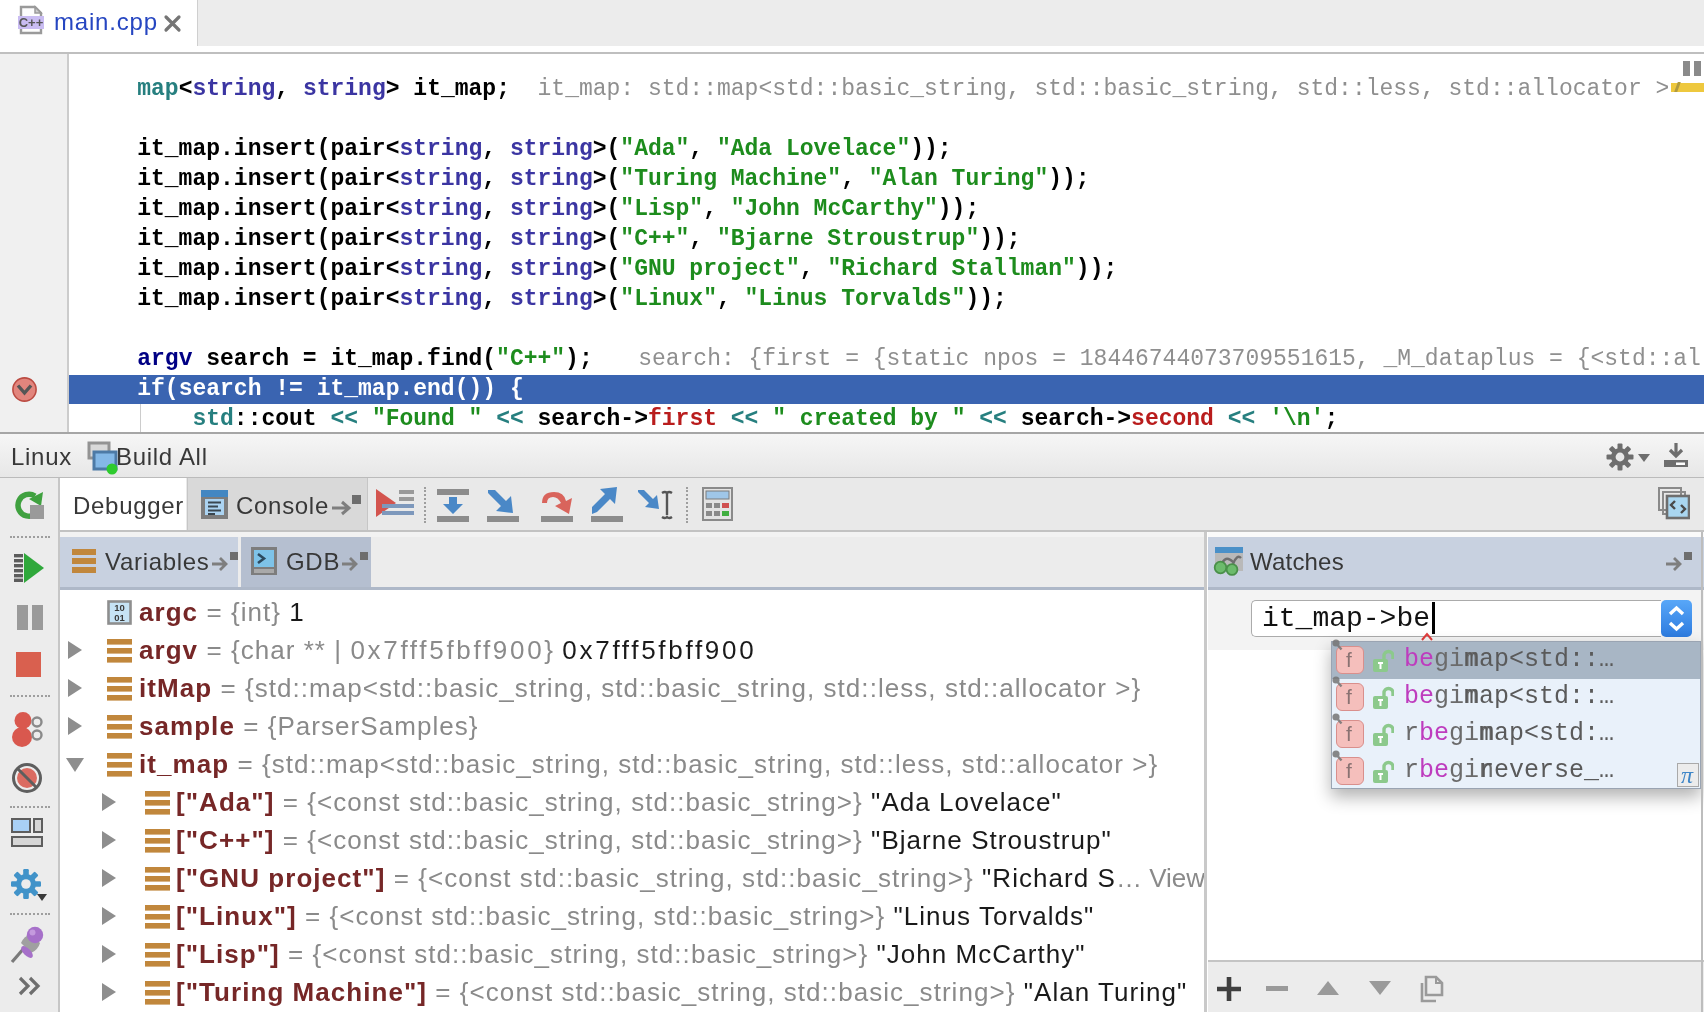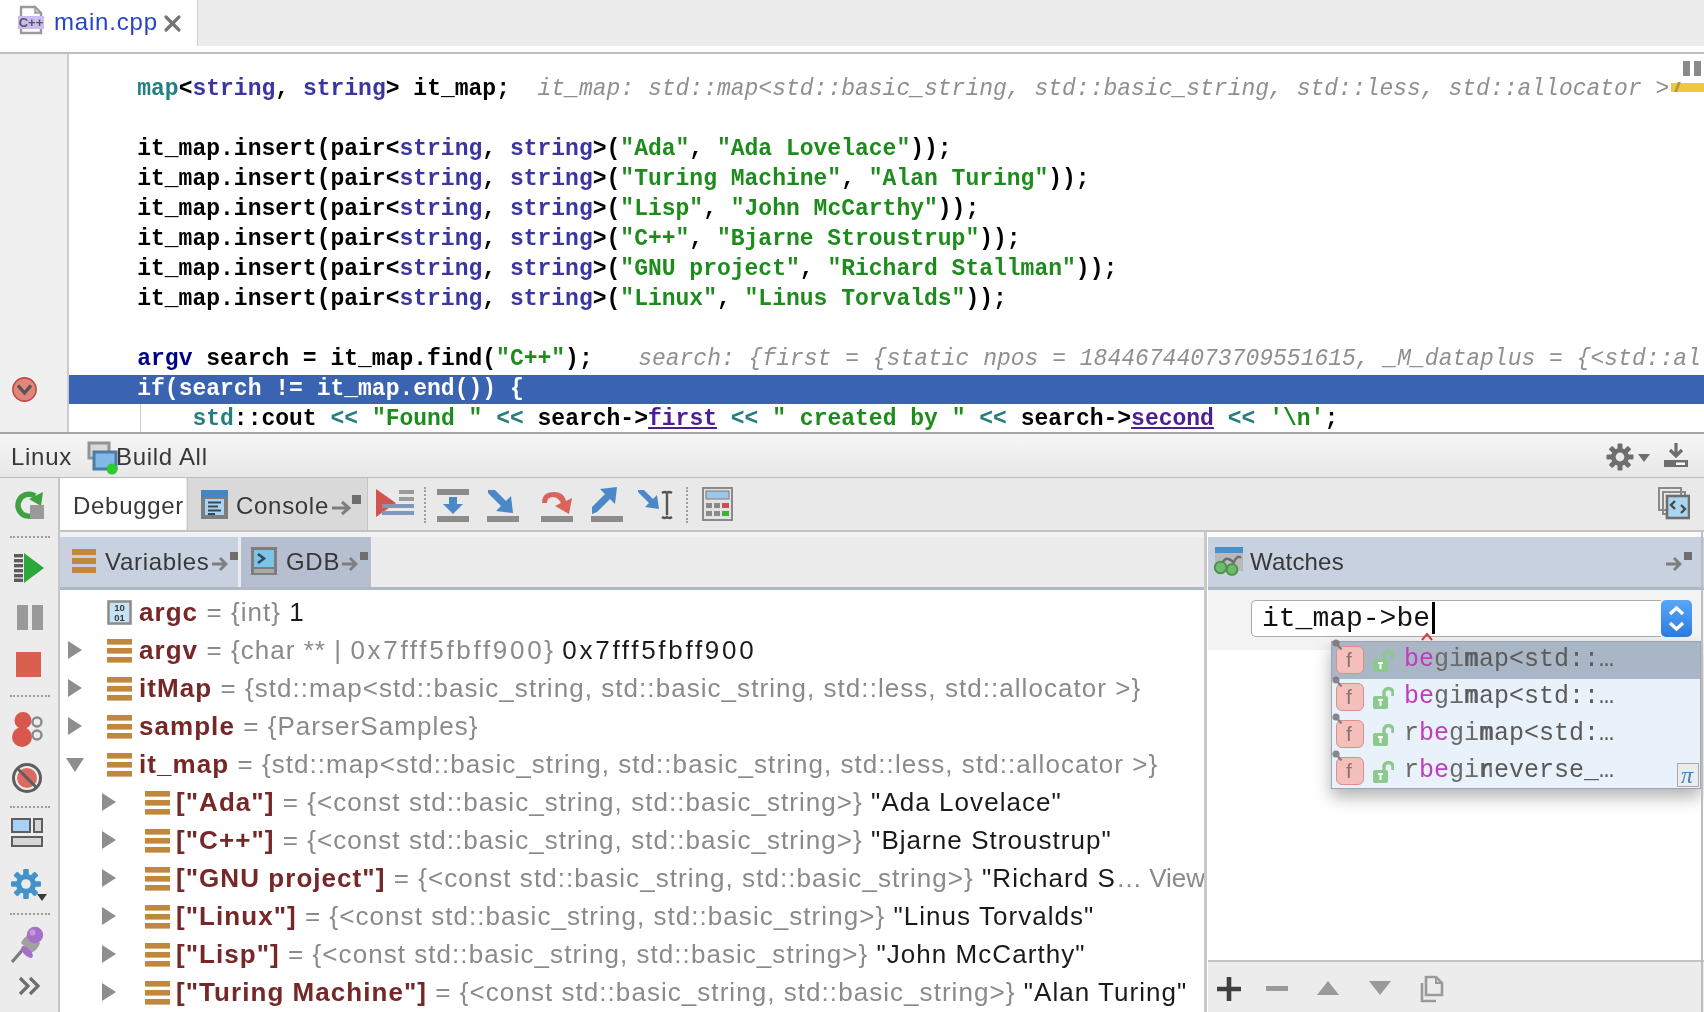--- a/index.html
+++ b/index.html
@@ -4,22 +4,22 @@
 <style>
   html,body{margin:0;padding:0;}
   body{width:1704px;height:1012px;position:relative;overflow:hidden;background:#fff;
        font-family:"Liberation Sans",sans-serif;}
   .abs{position:absolute;}
   .cl{position:absolute;left:82px;font:bold 23px/30px "Liberation Mono",monospace;white-space:pre;color:#000;}
   .k{color:#000084;font-weight:bold;}
   .tl{color:#267f7f;}
   .st{color:#3b35a2;}
   .s{color:#1d8c1d;font-weight:bold;}
-  .pu{color:#4c1d95;text-decoration:underline;}
-  .hint{color:#8f8f8f;font-style:italic;font-weight:normal;}
+  .pu{color:#b91c1c;}
+  .hint{color:#8f8f8f;font-weight:normal;}
   .ui{color:#383838;font-size:24px;letter-spacing:0.7px;}
   .treerow{position:absolute;font-size:26px;line-height:38px;white-space:pre;color:#1a1a1a;letter-spacing:1.05px;}
   .nm{color:#762727;font-weight:bold;}
   .gy{color:#8a8a8a;}
   .mono{font-family:"Liberation Mono",monospace;}
   .tri-r{position:absolute;width:0;height:0;border-left:14px solid #8e8e8e;border-top:9px solid transparent;border-bottom:9px solid transparent;}
   .tri-d{position:absolute;width:0;height:0;border-top:14px solid #8e8e8e;border-left:9px solid transparent;border-right:9px solid transparent;}
   .dotsep{position:absolute;width:0;border-left:2px dotted #9e9e9e;}
 </style>
 </head>

